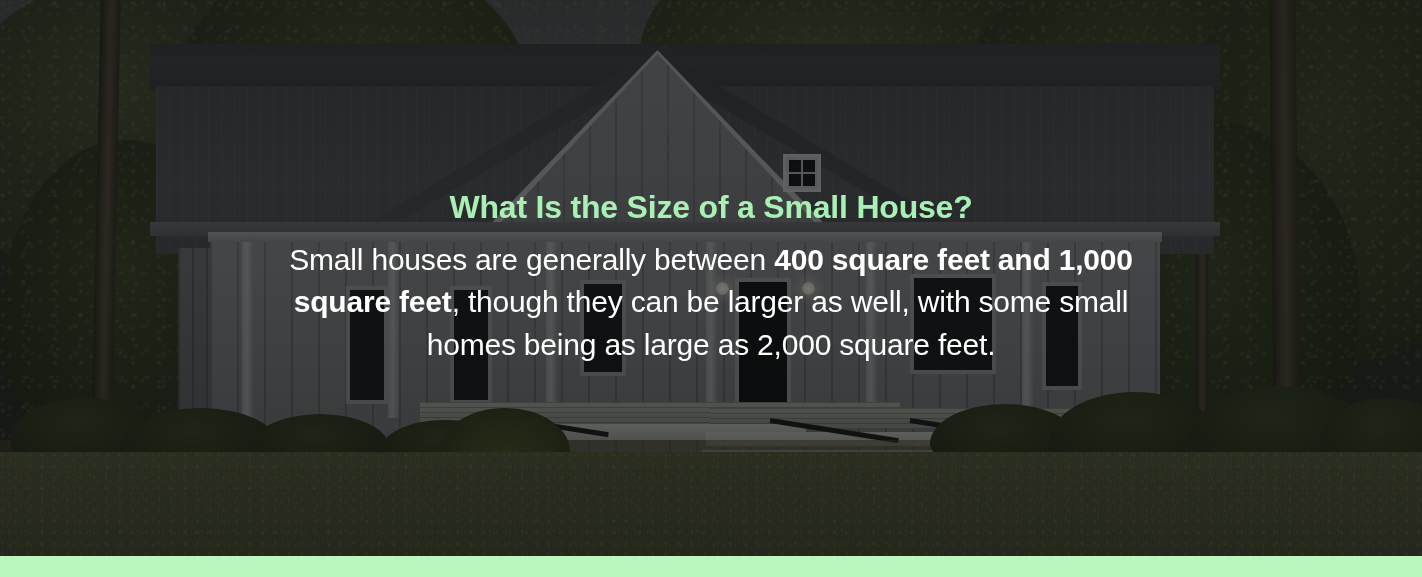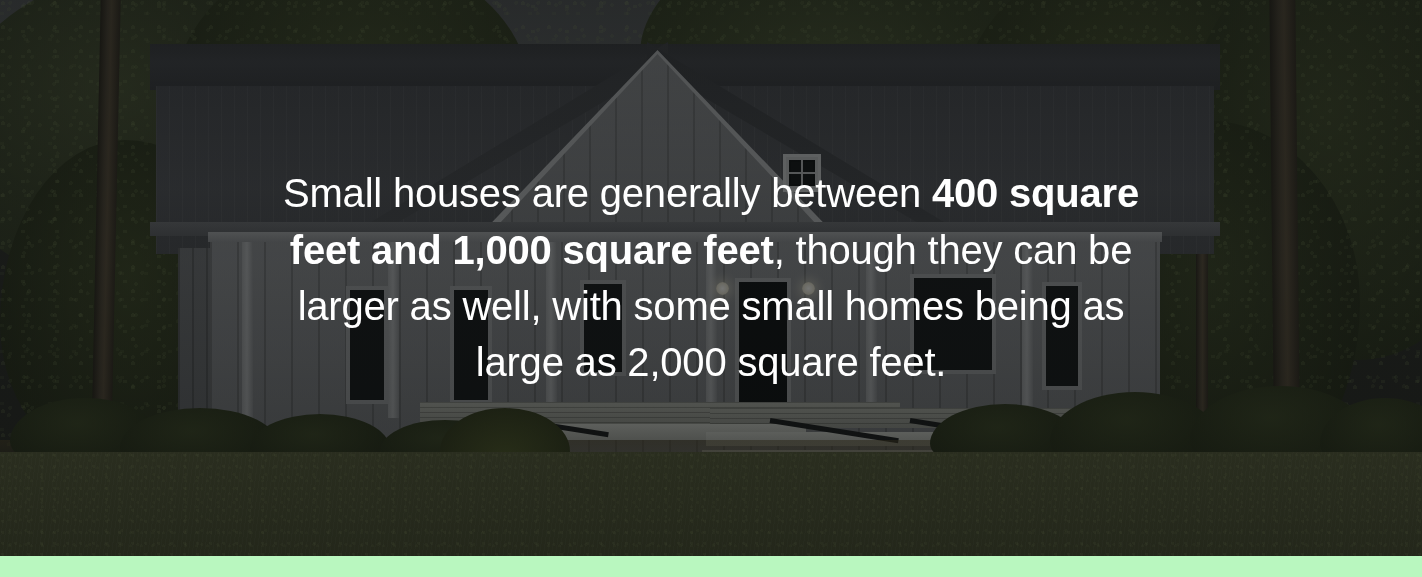--- a/index.html
+++ b/index.html
@@ -225,21 +225,21 @@
     margin:0 0 14px 0;
     font-size:32px;
     font-weight:bold;
     letter-spacing:-0.2px;
     color:#a9f0b4;
     line-height:1.1;
   }
   .body-copy{
     margin:0;
     width:920px;
-    font-size:40px;
+    font-size:30px;
     font-weight:normal;
     line-height:1.41;
     color:#ffffff;
     letter-spacing:-0.2px;
   }
   .body-copy b{font-weight:bold;}
 
   
   .bottom-bar{
     position:absolute;left:0;top:556px;width:1422px;height:21px;
@@ -332,19 +332,20 @@
     <div class="shrub" style="left:1190px;top:386px;width:180px;height:90px;"></div>
     <div class="shrub" style="left:1320px;top:398px;width:130px;height:76px;"></div>
 
     <div class="lawn"></div>
     <div class="lawn-tex"></div>
 
     <div class="overlay"></div>
   </div>
 
   <div class="content">
+    <h2 class="heading">What Is the Size of a Small House?</h2>
     <p class="body-copy">
       <span>Small houses are generally between </span><b>400 square feet and 1,000 square feet</b><span>, though they can be larger as well, with some small homes being as large as 2,000 square feet.</span>
     </p>
   </div>
 
   <div class="bottom-bar"></div>
 </div>
 
 </body></html>

